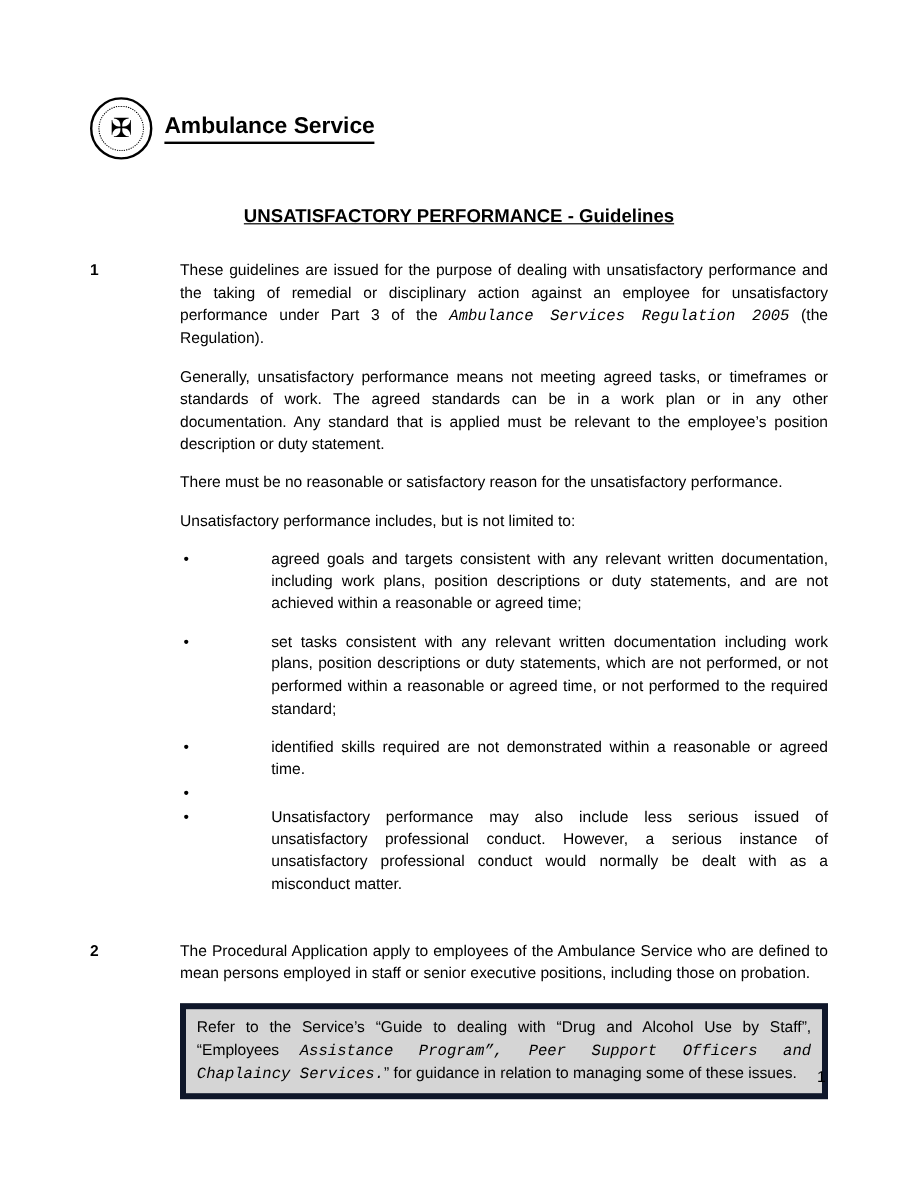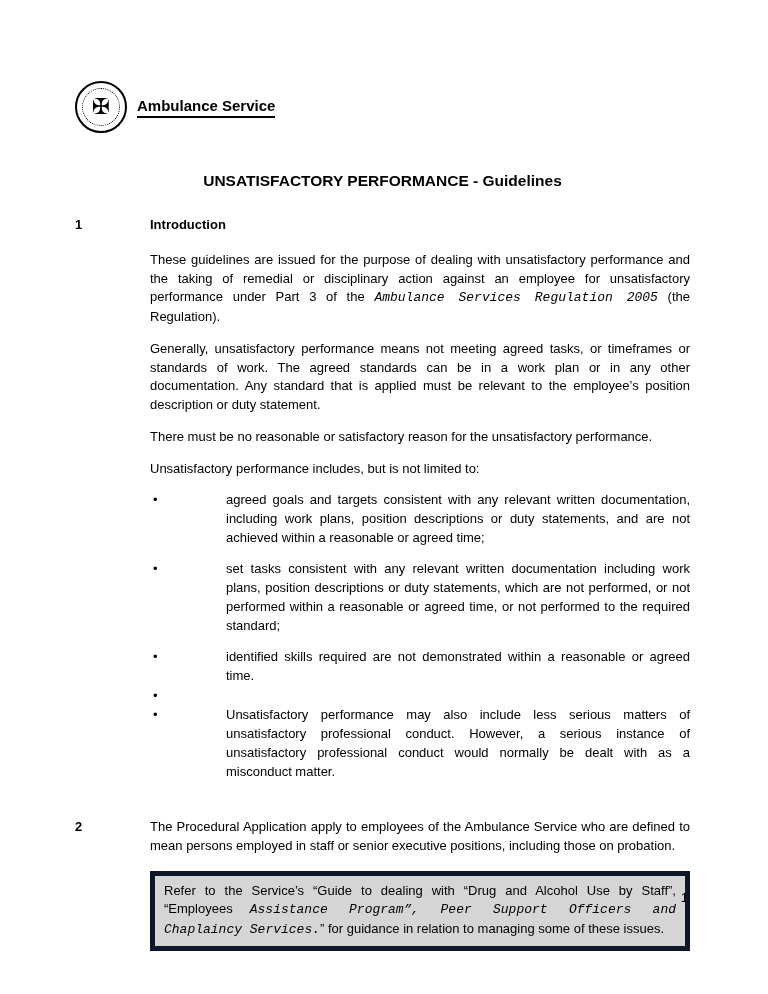--- a/index.html
+++ b/index.html
@@ -18,29 +18,30 @@
     display: flex; align-items: center; justify-content: center; position: relative;
     flex: 0 0 52px; background: #fff;
   }
   .logo-badge::before {
     content: ""; position: absolute; inset: 5px; border-radius: 50%;
     border: 1.5px dotted #000;
   }
   .cross { font-size: 22px; line-height: 1; font-weight: bold; }
   .logo-text { line-height: 1.08; padding-top: 2px; }
   .logo-line1 {
-    font-size: 15px; font-weight: bold; display: inline-block;
+    font-size: 19px; font-weight: bold; display: inline-block;
     border-bottom: 2px solid #000; padding-bottom: 1px;
   }
   .logo-line2 { font-size: 19px; font-weight: bold; }
 
   
   .title {
     text-align: center; font-weight: bold; font-size: 15.5px;
     margin-top: 36px;
+    text-decoration: underline;
   }
 
   
   .section { display: flex; margin-top: 24px; }
   .sec-num { flex: 0 0 75px; font-weight: bold; }
   .sec-content { flex: 1; min-width: 0; }
   .sec-heading { font-weight: bold; margin-bottom: 16px; }
   .para { margin: 0 0 13px 0; text-align: justify; }
   .ital { font-style: italic; font-family: Liberation Mono, monospace; }
 
@@ -72,21 +73,20 @@
       <div class="logo-text">
         <div class="logo-line1">Ambulance Service</div>
       </div>
     </header>
 
     <div class="title">UNSATISFACTORY PERFORMANCE - Guidelines</div>
 
     <section class="section">
       <div class="sec-num">1</div>
       <div class="sec-content">
-        <div class="sec-heading">Introduction</div>
 
         <p class="para"><span>These guidelines are issued for the purpose of dealing with unsatisfactory performance and the taking of remedial or disciplinary action against an employee for unsatisfactory performance under Part 3 of the </span><span class="ital">Ambulance Services Regulation 2005</span><span> (the Regulation).</span></p>
 
         <p class="para">Generally, unsatisfactory performance means not meeting agreed tasks, or timeframes or standards of work.  The agreed standards can be in a work plan or in any other documentation.  Any standard that is applied must be relevant to the employee’s position description or duty statement.</p>
         <p class="para">There must be no reasonable or satisfactory reason for the unsatisfactory performance.</p>
         <p class="para">Unsatisfactory performance includes, but is not limited to:</p>
 
         <div class="bullet">
           <span class="b-marker">•</span>
           <span class="b-text">agreed goals and targets consistent with any relevant written documentation, including work plans, position descriptions or duty statements, and are not achieved within a reasonable or agreed time;</span>
@@ -98,21 +98,21 @@
         <div class="bullet no-gap">
           <span class="b-marker">•</span>
           <span class="b-text">identified skills required are not demonstrated within a reasonable or agreed time.</span>
         </div>
         <div class="bullet no-gap">
           <span class="b-marker">•</span>
           <span class="b-text"></span>
         </div>
         <div class="bullet">
           <span class="b-marker">•</span>
-          <span class="b-text">Unsatisfactory performance may also include less serious matters of unsatisfactory professional conduct.  However, a serious instance of unsatisfactory professional conduct would normally be dealt with as a misconduct matter.</span>
+          <span class="b-text">Unsatisfactory performance may also include less serious issued of unsatisfactory professional conduct.  However, a serious instance of unsatisfactory professional conduct would normally be dealt with as a misconduct matter.</span>
         </div>
       </div>
     </section>
 
     <section class="section">
       <div class="sec-num">2</div>
       <div class="sec-content">
 
         <p class="para">The Procedural Application apply to employees of the Ambulance Service who are defined to mean persons employed in staff or senior executive positions, including those on probation.</p>
 

